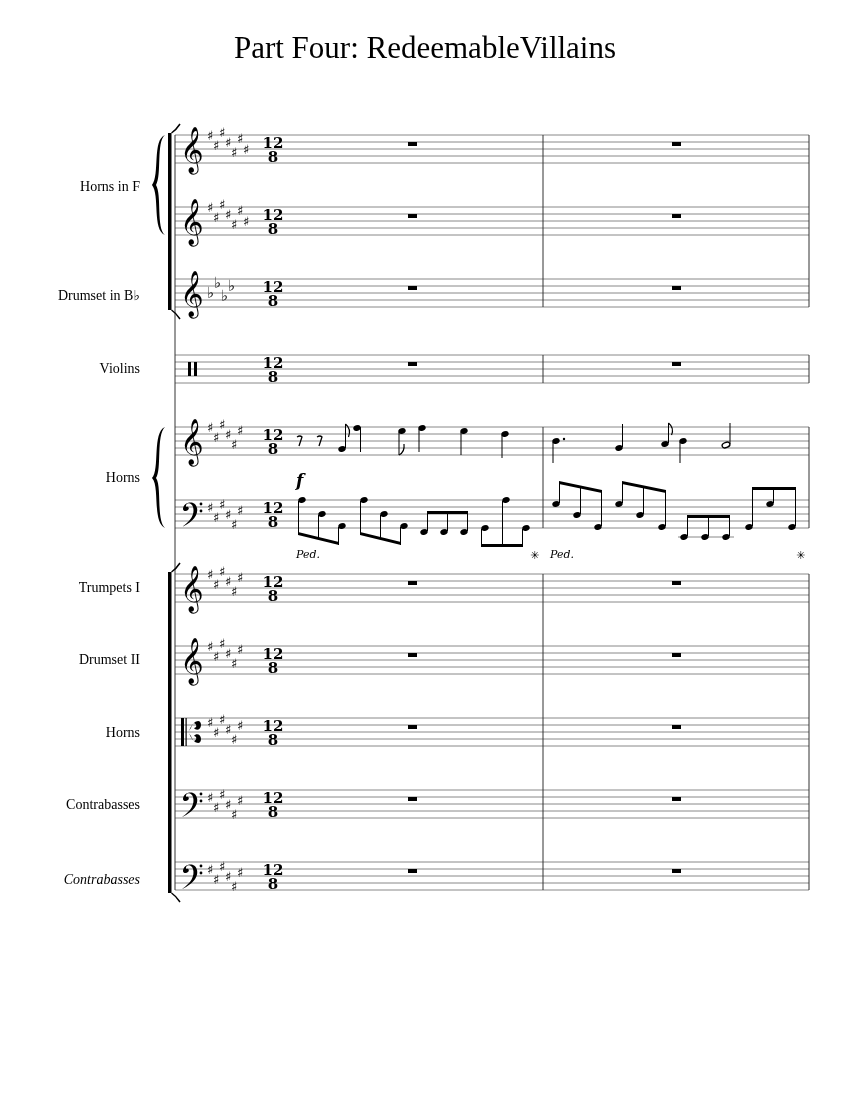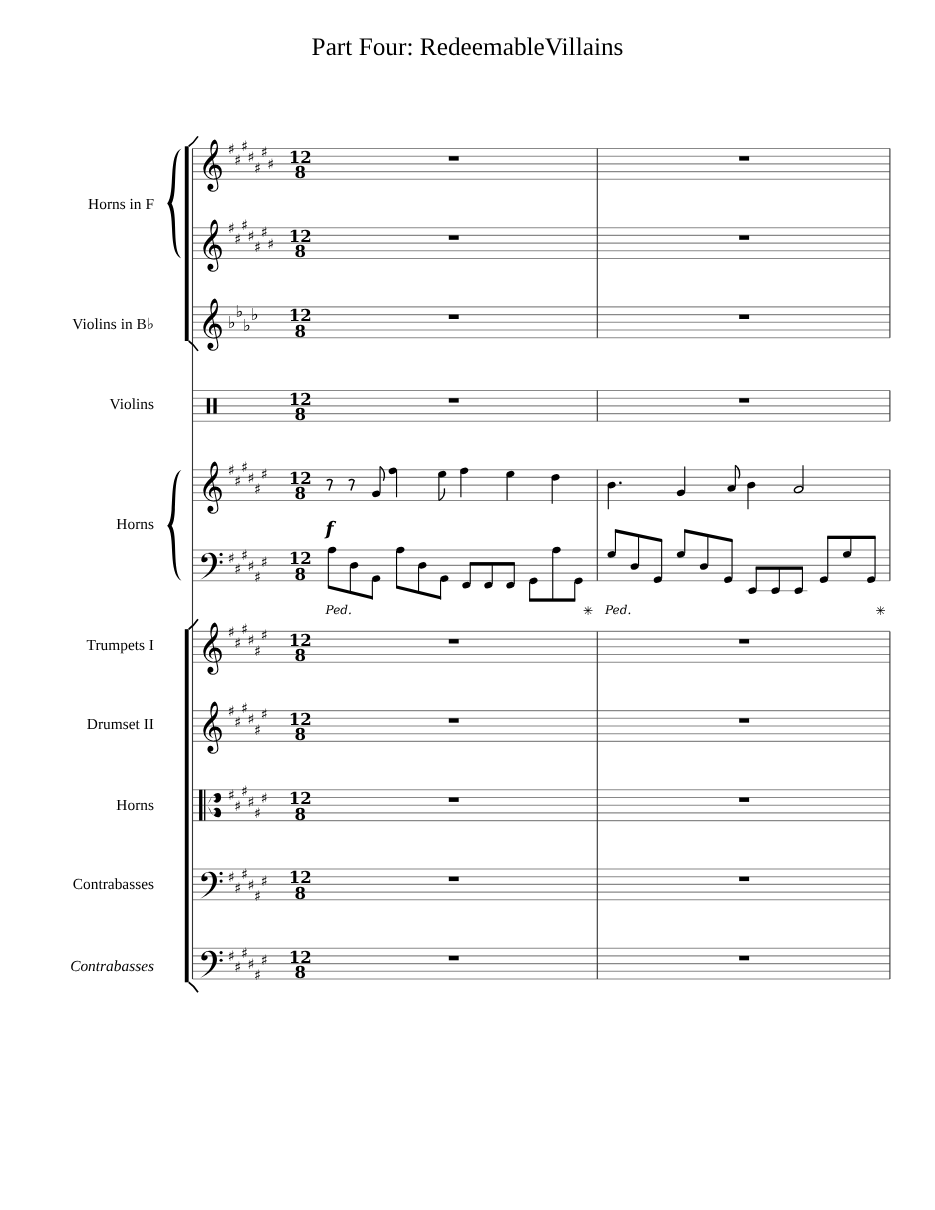--- a/index.html
+++ b/index.html
@@ -1,27 +1,27 @@
 <!DOCTYPE html>
 <html><head>
 <meta charset="utf-8">
 <style>
   html, body { margin:0; padding:0; background:#fff; }
   body { width:850px; height:1100px; position:relative; overflow:hidden; font-family:"Liberation Serif", "DejaVu Serif", serif; color:#000; }
-  .title { position:absolute; left:0; width:850px; top:30px; text-align:center; font-size:23px; }
+  .title { position:absolute; left:0; width:850px; top:30px; text-align:center; font-size:31px; }
   .label { position:absolute; right:710px; font-size:14px; text-align:center; white-space:nowrap; }
   svg.score { position:absolute; left:0; top:0; }
 </style>
 </head>
 <body>
 
 <div class="title">Part Four: RedeemableVillains</div>
 
 <div class="label" style="top:179px;">Horns in F</div>
-<div class="label" style="top:287px;">Violins in B♭</div>
+<div class="label" style="top:287px;">Drumset in B♭</div>
 <div class="label" style="top:361px;">Violins</div>
 <div class="label" style="top:470px;">Horns</div>
 <div class="label" style="top:580px;">Trumpets I</div>
 <div class="label" style="top:652px;">Drumset II</div>
 <div class="label" style="top:725px;">Horns</div>
 <div class="label" style="top:797px;">Contrabasses</div>
 <div class="label" style="top:872px;font-style:italic;">Contrabasses</div>
 
 <svg class="score" width="850" height="1100" viewBox="0 0 850 1100">
   <defs>

